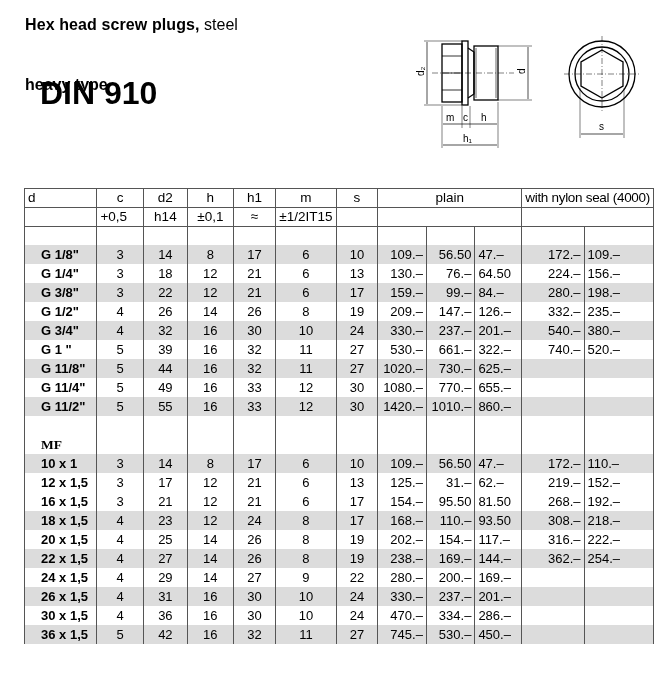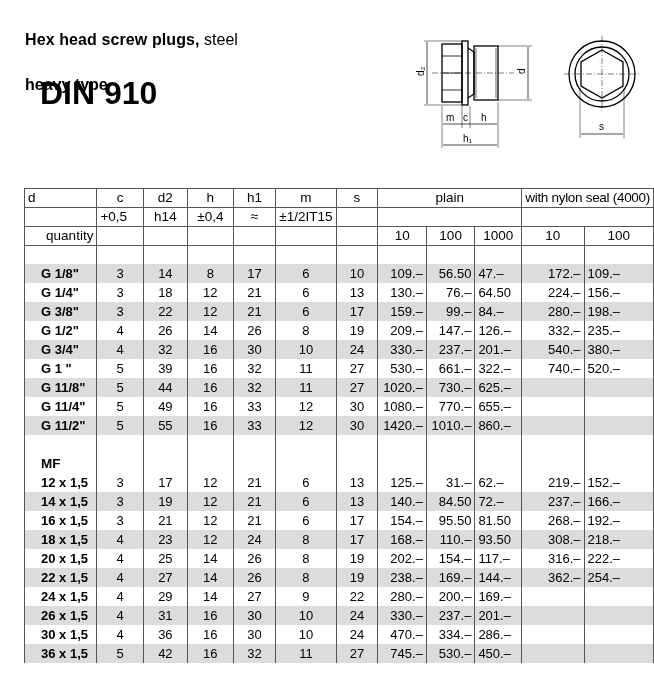--- a/index.html
+++ b/index.html
@@ -1,39 +1,39 @@
 <!DOCTYPE html>
 <html><head>
 <meta charset="utf-8">
 <style>
   html, body { margin: 0; padding: 0; background: #ffffff; }
   body { width: 654px; height: 686px; position: relative; overflow: hidden;
          font-family: "Liberation Sans", sans-serif; color: #000; }
-  .title1 { position: absolute; left: 25px; top: 31px; font-size: 16px; line-height: 18px; }
+  .title1 { position: absolute; left: 25px; top: 16px; font-size: 16px; line-height: 18px; }
   .title1 b { font-weight: 900; letter-spacing: 0.1px; }
   .title1 span.light { font-weight: normal; }
   .title2 { position: absolute; left: 25px; top: 35px; font-size: 16px; font-weight: 900; line-height: 18px; margin-top: 41px; }
   .din { position: absolute; left: 40px; top: 80px; font-size: 32px; font-weight: 700; line-height: 26px; }
   .drawing { position: absolute; left: 404px; top: 28px; width: 250px; height: 124px; }
 
   table.spec { position: absolute; left: 24px; top: 188px; border-collapse: collapse;
                table-layout: fixed; font-size: 13px; }
   table.spec td { padding: 0 3px; height: 18px; line-height: 18px; border-left: 1px solid #555;
                   border-right: 1px solid #555; white-space: nowrap; overflow: hidden; }
   table.spec tr.hdr td { border-top: 1px solid #555; border-bottom: 1px solid #555; font-size: 13.5px; }
   table.spec td.c { text-align: center; }
   table.spec td.r { text-align: right; }
   table.spec td.l { text-align: left; }
   tr.shade td { background: #dcdcdc; }
   tr.data td { height: 19px; line-height: 19px; font-family: "Liberation Sans Narrow", "Liberation Sans", sans-serif; font-size: 13px; }
   td.dname { font-weight: bold; font-size: 13.5px; padding-left: 16px !important; }
   .small { font-size: 9.5px; letter-spacing: -0.3px; }
   .tiny  { font-size: 10px; }
   tr.gap td { height: 18px; }
-  tr.mfgap td { height: 38px; vertical-align: bottom; }
+  tr.mfgap td { height: 38px; vertical-align: bottom; font-family: Liberation Serif, serif; }
 </style>
 </head>
 <body>
 
 <div class="title1"><b>Hex head screw plugs,</b><span class="light"> steel</span></div>
 <div class="title2">heavy type</div>
 <div class="din">DIN 910</div>
 
 <svg class="drawing" viewBox="0 0 250 124" xmlns="http://www.w3.org/2000/svg" font-family="Liberation Sans, sans-serif" font-size="10">
   <g stroke="#000" fill="none" stroke-width="1.3">
@@ -113,40 +113,26 @@
       <td class="c">h1</td>
       <td class="c">m</td>
       <td class="c">s</td>
       <td class="c" colspan="3">plain</td>
       <td class="c small" colspan="2">with nylon seal (4000)</td>
     </tr>
     <tr class="hdr">
       <td></td>
       <td class="l">+0,5</td>
       <td class="c">h14</td>
-      <td class="c">±0,4</td>
+      <td class="c">±0,1</td>
       <td class="c tiny">≈</td>
       <td class="c tiny">±1/2IT15</td>
       <td></td>
       <td colspan="3"></td>
       <td colspan="2"></td>
-    </tr>
-    <tr class="hdr">
-      <td class="r">quantity</td>
-      <td></td>
-        <td></td>
-        <td></td>
-        <td></td>
-        <td></td>
-        <td></td>
-      <td class="c">10</td>
-      <td class="c">100</td>
-      <td class="c">1000</td>
-      <td class="c">10</td>
-      <td class="c">100</td>
     </tr>
   <tr class="gap">
         <td></td>
         <td></td>
         <td></td>
         <td></td>
         <td></td>
         <td></td>
         <td></td>
         <td></td>
@@ -288,48 +274,48 @@
         <td></td>
         <td></td>
         <td></td>
         <td></td>
         <td></td>
         <td></td>
         <td></td>
         <td></td>
         <td></td>
       </tr>
+      <tr class="data shade">
+        <td class="l dname">10 x 1</td>
+        <td class="c">3</td>
+        <td class="c">14</td>
+        <td class="c">8</td>
+        <td class="c">17</td>
+        <td class="c">6</td>
+        <td class="c">10</td>
+        <td class="r">109.–</td>
+        <td class="r">56.50</td>
+        <td class="l">47.–</td>
+        <td class="r">172.–</td>
+        <td class="l">110.–</td>
+      </tr>
       <tr class="data">
         <td class="l dname">12 x 1,5</td>
         <td class="c">3</td>
         <td class="c">17</td>
         <td class="c">12</td>
         <td class="c">21</td>
         <td class="c">6</td>
         <td class="c">13</td>
         <td class="r">125.–</td>
         <td class="r">31.–</td>
         <td class="l">62.–</td>
         <td class="r">219.–</td>
         <td class="l">152.–</td>
       </tr>
-      <tr class="data shade">
-        <td class="l dname">14 x 1,5</td>
-        <td class="c">3</td>
-        <td class="c">19</td>
-        <td class="c">12</td>
-        <td class="c">21</td>
-        <td class="c">6</td>
-        <td class="c">13</td>
-        <td class="r">140.–</td>
-        <td class="r">84.50</td>
-        <td class="l">72.–</td>
-        <td class="r">237.–</td>
-        <td class="l">166.–</td>
-      </tr>
       <tr class="data">
         <td class="l dname">16 x 1,5</td>
         <td class="c">3</td>
         <td class="c">21</td>
         <td class="c">12</td>
         <td class="c">21</td>
         <td class="c">6</td>
         <td class="c">17</td>
         <td class="r">154.–</td>
         <td class="r">95.50</td>

